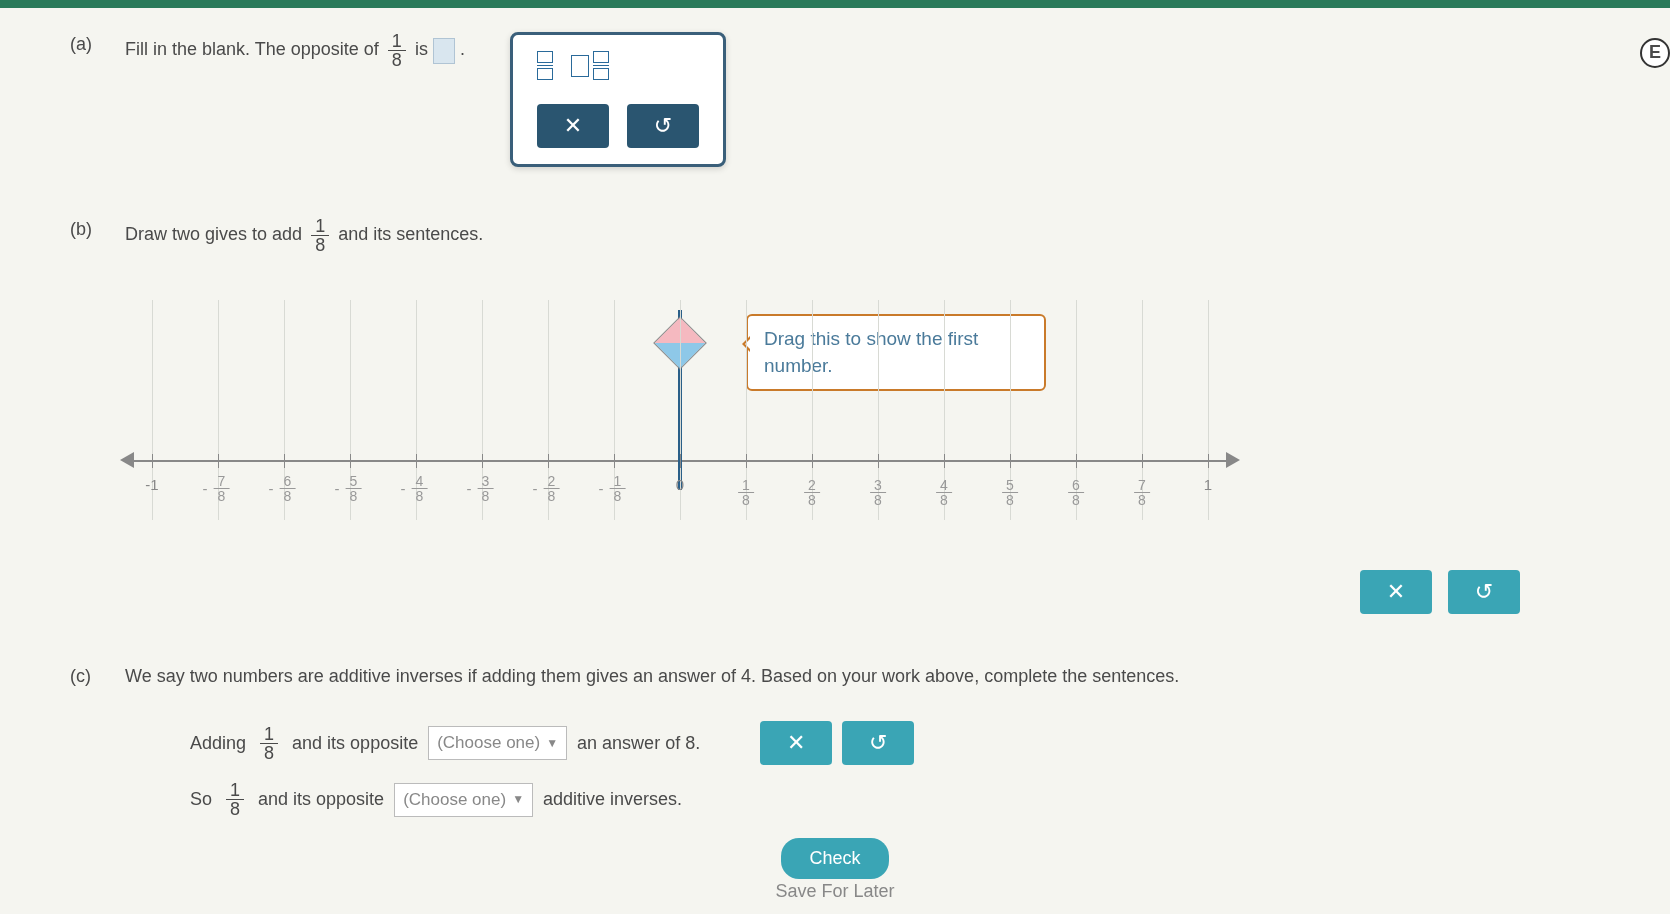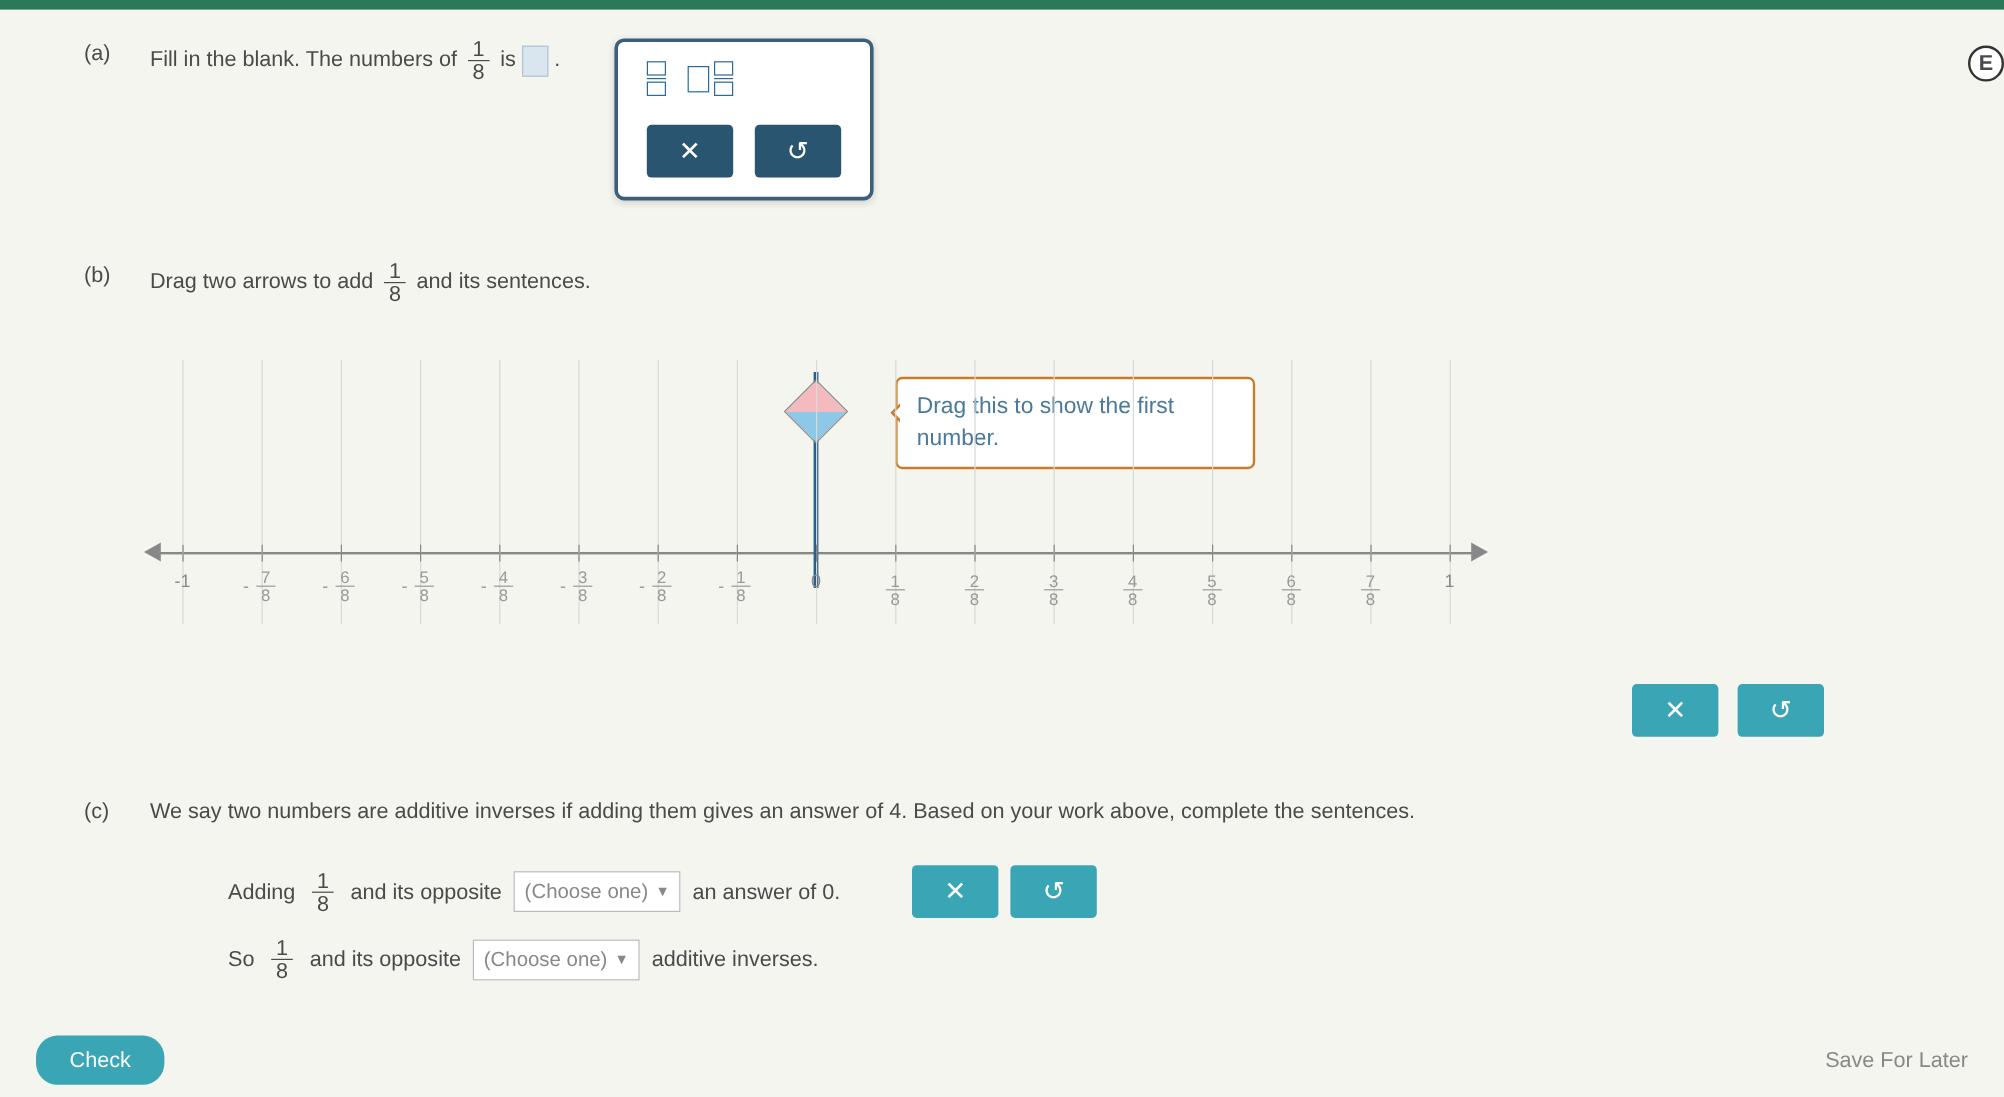--- a/index.html
+++ b/index.html
@@ -204,20 +204,21 @@
   }
   .caret { font-size: 12px; }
   .footer {
     position: fixed;
     bottom: 0; left: 0; right: 0;
     display: flex;
     justify-content: space-between;
     align-items: center;
     padding: 10px 30px;
     background: #f5f5f0;
+    flex-direction: column;
   }
   .check-btn {
     background: #3aa5b5;
     color: #fff;
     border: none;
     border-radius: 18px;
     padding: 10px 28px;
     font-size: 18px;
     cursor: pointer;
   }
@@ -240,21 +241,21 @@
 <div class="top-bar"></div>
 
 <div class="content">
 
   <div class="e-badge">
       <span>E</span>
     </div>
 
   <div class="part">
     <span class="part-label">(a)</span>
-    <span>Fill in the blank. The numbers of</span>
+    <span>Fill in the blank. The opposite of</span>
     <span class="frac">
       <span class="num">1</span>
       <span class="den">8</span>
     </span>
     <span>is</span>
     <span class="answer-box"></span>
     <span>.</span>
 
     <div class="keypad">
       <div class="keypad-row">
@@ -278,21 +279,21 @@
           </button>
         <button class="btn btn-dark">
             <span>↺</span>
           </button>
       </div>
     </div>
   </div>
 
   <div class="part">
     <span class="part-label">(b)</span>
-    <span>Drag two arrows to add</span>
+    <span>Draw two gives to add</span>
     <span class="frac">
       <span class="num">1</span>
       <span class="den">8</span>
     </span>
     <span>and its sentences.</span>
 
     <div class="numline-wrap">
       <div class="axis-line"></div>
       <div class="arrow-l"></div>
       <div class="arrow-r"></div>
@@ -449,21 +450,21 @@
         <span>Adding</span>
         <span class="frac">
           <span class="num">1</span>
           <span class="den">8</span>
         </span>
         <span>and its opposite</span>
         <span class="select-box">
           <span>(Choose one)</span>
           <span class="caret">▼</span>
         </span>
-        <span>an answer of 0.</span>
+        <span>an answer of 8.</span>
         <span style="width:40px;"></span>
         <button class="btn btn-teal">
             <span>✕</span>
           </button>
         <button class="btn btn-teal">
             <span>↺</span>
           </button>
       </div>
 
       <div class="inline-row">

